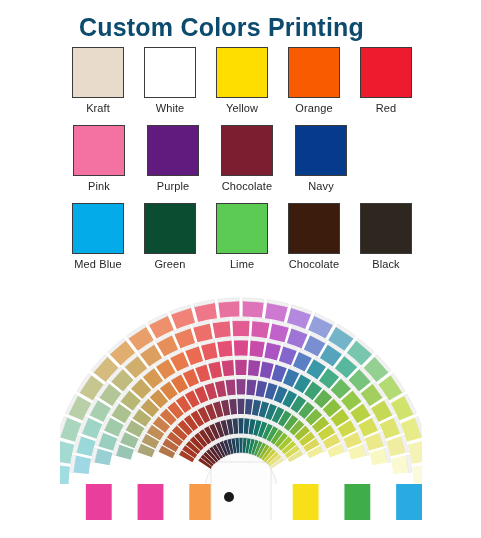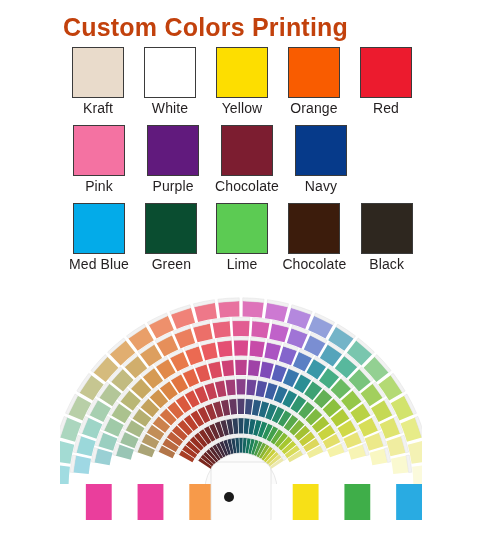--- a/index.html
+++ b/index.html
@@ -18,28 +18,28 @@
     position: relative;
     width: 481px;
     height: 538px;
     background: #ffffff;
   }
 
   
   #title {
     position: absolute;
     top: 13px;
-    left: 0;
+    left: 16px;
     width: 411px;
     text-align: center;
     font-family: "Liberation Sans", sans-serif;
     font-size: 25px;
     font-weight: bold;
     letter-spacing: 0.2px;
-    color: #c2410c;
+    color: #0c4a6e;
     line-height: 28px;
     white-space: nowrap;
   }
 
   
   #swatch-grid {
     position: absolute;
     top: 47px;
     left: 70px;
     width: 360px;
@@ -62,21 +62,21 @@
   }
   .swatch-chip {
     width: 52px;
     height: 51px;
     border: 1px solid #3b3b3b;
     box-sizing: border-box;
   }
   .swatch-label {
     margin-top: 3px;
     font-family: "Liberation Sans", sans-serif;
-    font-size: 14px;
+    font-size: 11px;
     font-weight: normal;
     color: #231f20;
     text-align: center;
     line-height: 14px;
     white-space: nowrap;
     letter-spacing: 0.1px;
   }
 
   
   #fan-deck {

